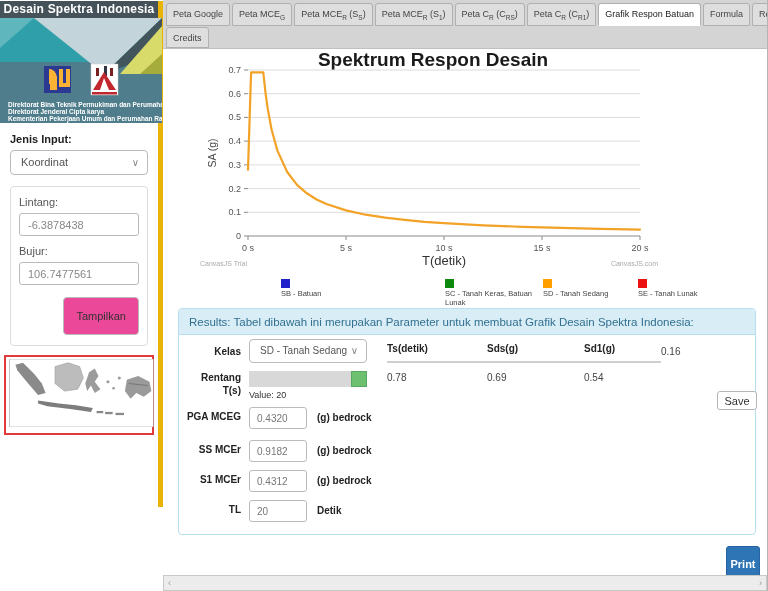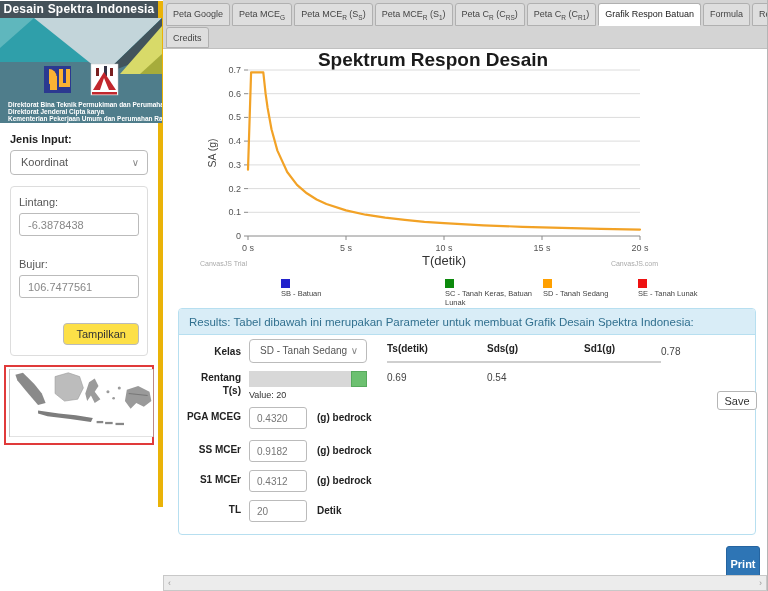--- a/index.html
+++ b/index.html
@@ -11,22 +11,22 @@
   #titlebar { height:17px; background:#45525a; color:#fff; font-size:12px; font-weight:bold; text-align:center; line-height:17px; letter-spacing:.2px; }
   #banner { position:relative; width:162px; height:105px; overflow:hidden; }
   #banner svg { display:block; }
   .banner-line { position:absolute; left:8px; color:#fff; font-size:6.5px; font-weight:bold; line-height:7px; white-space:nowrap; }
   #side-form { padding:6px 10px 0 10px; }
   .side-label { font-size:11px; font-weight:bold; color:#222; margin:4px 0 5px 0; }
   .fake-select { position:relative; height:25px; border:1px solid #bbb; border-radius:4px; background:#fff; font-size:11px; color:#555; line-height:23px; padding-left:10px; }
   .fake-select .chev { position:absolute; right:8px; top:0; color:#888; font-size:10px; }
   #coord-box { margin-top:11px; border:1px solid #ddd; border-radius:4px; padding:9px 8px 10px 8px; }
   .coord-label { font-size:11px; color:#555; margin-bottom:5px; }
-  .coord-input { width:100%; height:23px; border:1px solid #bbb; border-radius:3px; font-size:11px; color:#888; padding-left:8px; font-family:"Liberation Sans",sans-serif; margin-bottom:22px; }
-  #tampilkan { display:block; margin-left:auto; margin-top:3px; background:#fde047; border:1px solid #bbb; border-radius:4px; font-size:11px; color:#333; padding:4px 12px; font-family:"Liberation Sans",sans-serif; }
+  .coord-input { width:100%; height:23px; border:1px solid #bbb; border-radius:3px; font-size:11px; color:#888; padding-left:8px; font-family:"Liberation Sans",sans-serif; margin-bottom:9px; }
+  #tampilkan { display:block; margin-left:auto; margin-top:3px; background:#ec4899; border:1px solid #bbb; border-radius:4px; font-size:11px; color:#333; padding:12px 12px; font-family:"Liberation Sans",sans-serif; }
   #map-box { margin:9px 4px 0 4px; border:2px solid #e03a3a; background:#fff; padding:2px; }
 
   
   #main { position:absolute; left:163px; top:0; width:605px; height:591px; background:#fff; border-right:1px solid #b5b5b5; }
   #tabstrip { position:absolute; left:0; top:0; width:100%; height:49px; background:#d4d4d4; border-bottom:1px solid #c0c0c0; overflow:hidden; }
   .tab-row { position:absolute; left:3px; display:flex; white-space:nowrap; }
   #tabs-row1 { top:3px; }
   #tabs-row2 { top:27px; }
   .tab { background:#dedede; border:1px solid #b0b0b0; border-radius:3px 3px 0 0; font-size:9px; color:#444; padding:5px 6px 4px 6px; margin-right:2px; cursor:pointer; }
   .tab sub { font-size:6.5px; }
@@ -248,20 +248,21 @@
             <div class="field-unit" style="top: 166px;">(g) bedrock</div>
             <div class="res-label" style="top: 194px;">TL</div>
             <input class="field-input" value="20" style="top: 191px;">
             <div class="field-unit" style="top: 196px;">Detik</div>
           </div>
 
         <div id="param-table">
             <div class="pt-th">Ts(detik)</div>
             <div class="pt-th">Sds(g)</div>
             <div class="pt-th">Sd1(g)</div>
+            <div class="pt-td">0.16</div>
             <div class="pt-td">0.78</div>
             <div class="pt-td">0.69</div>
             <div class="pt-td">0.54</div>
           </div>
         <button id="save-btn">Save</button>
       </div>
 
       <button id="print-btn">Print</button>
     </div>
 

